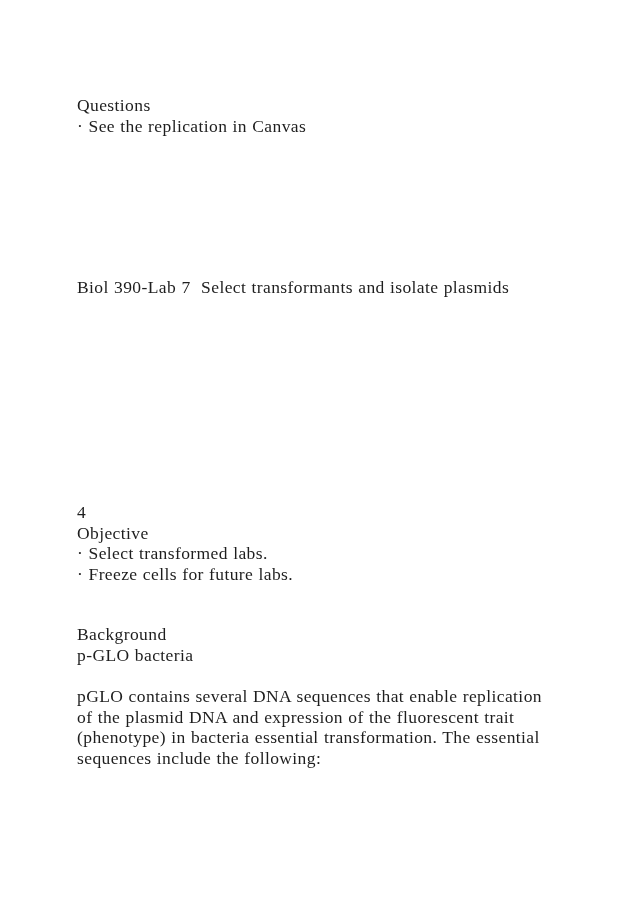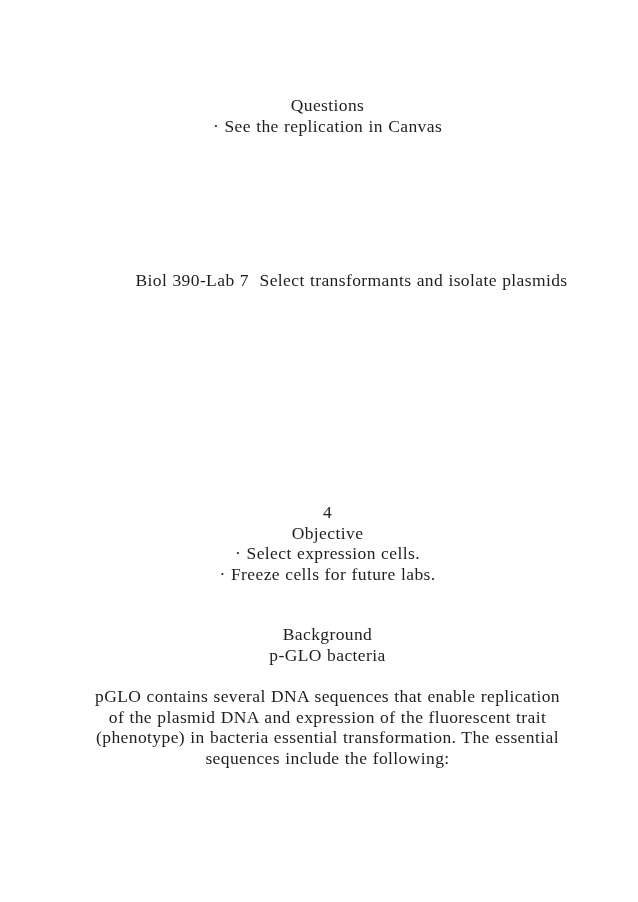--- a/index.html
+++ b/index.html
@@ -8,37 +8,36 @@
     background: #ffffff;
   }
   .page {
     position: relative;
     width: 638px;
     height: 902px;
     background: #ffffff;
     overflow: hidden;
     font-family: "Liberation Serif", "DejaVu Serif", serif;
     color: #1e1e1e;
-    text-align: center;
   }
   .section {
     position: absolute;
     left: 77px;
     right: 60px;
     font-size: 17.5px;
     line-height: 20.6px;
     letter-spacing: 0.4px;
     word-spacing: 0.5px;
   }
   .line {
     white-space: pre-wrap;
     min-height: 20.6px;
   }
   .sec-questions { top: 95px; }
-  .sec-title     { top: 270px; margin-left: 48px; }
+  .sec-title     { top: 277px; }
   .sec-objective { top: 502px; }
   .sec-background{ top: 624px; font-family: Liberation Serif, serif; }
   .sec-body      { top: 686px; font-family: Liberation Serif, serif; }
 </style>
 </head>
 <body>
 
 <div class="page">
 
   <div class="section sec-questions">
@@ -46,21 +45,21 @@
     <div class="line">· See the replication in Canvas</div>
   </div>
 
   <div class="section sec-title">
     <div class="line">Biol 390-Lab 7  Select transformants and isolate plasmids</div>
   </div>
 
   <div class="section sec-objective">
     <div class="line">4</div>
     <div class="line">Objective</div>
-    <div class="line">· Select expression cells.</div>
+    <div class="line">· Select transformed labs.</div>
     <div class="line">· Freeze cells for future labs.</div>
   </div>
 
   <div class="section sec-background">
     <div class="line">Background</div>
     <div class="line">p-GLO bacteria</div>
   </div>
 
   <div class="section sec-body">
     <div class="line">pGLO contains several DNA sequences that enable replication</div>

